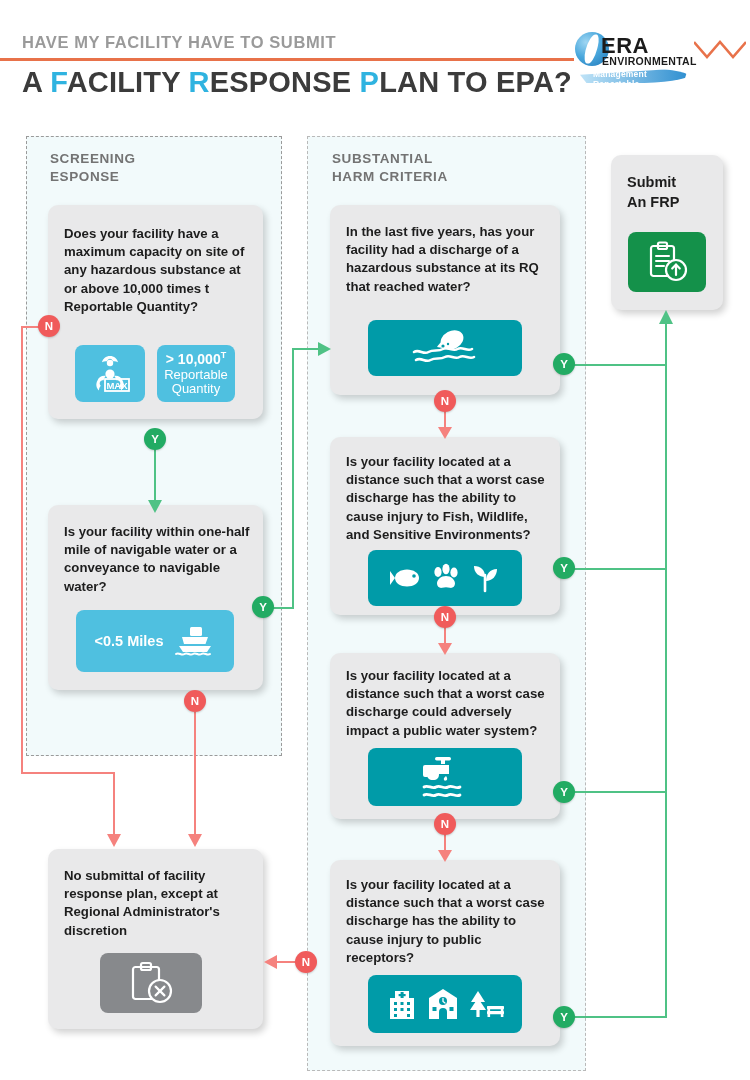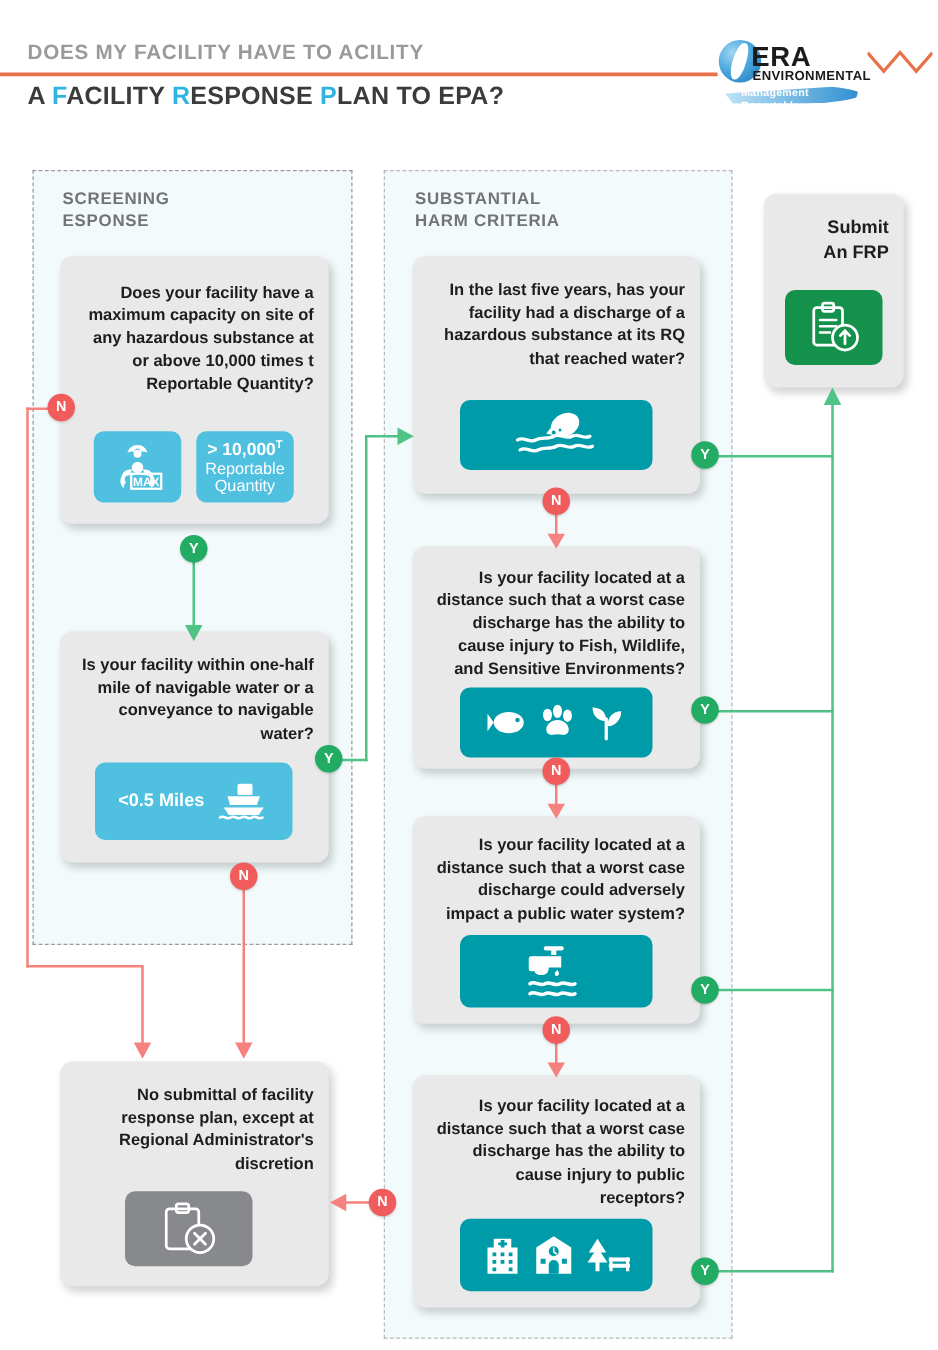--- a/index.html
+++ b/index.html
@@ -19,21 +19,21 @@
     position: absolute; left: 22px; top: 33px;
     font-size: 16.5px; font-weight: 700; letter-spacing: .6px;
     color: #9a9a9a;
   }
   .hdr-rule {
     position: absolute; left: 0; top: 58px; width: 574px; height: 3px;
     background: #e8724a;
   }
   .hdr-title {
     position: absolute; left: 22px; top: 66px;
-    font-size: 20px; font-weight: 700; letter-spacing: .2px;
+    font-size: 29px; font-weight: 700; letter-spacing: .2px;
     color: #3b3b3b; white-space: nowrap;
   }
   .hdr-title .hl { color: #2fb3e0; }
 
   
   .logo { position: absolute; left: 575px; top: 30px; width: 120px; height: 58px; }
   .logo .globe {
     position: absolute; left: 0; top: 2px; width: 34px; height: 34px;
     border-radius: 50%;
     background: radial-gradient(circle at 32% 30%, #9fd6f2 0%, #4aa8dd 45%, #1f76b8 100%);
@@ -80,21 +80,21 @@
   .panel-title.middle { left: 332px; top: 150px; }
 
   
   .card {
     position: absolute; background: #e9e9ea; border-radius: 10px;
     box-shadow: 3px 4px 7px rgba(0,0,0,.18);
     box-sizing: border-box;
   }
   .card-text {
     position: absolute; left: 4px; right: 0;
-    text-align: right; font-size: 13.2px; line-height: 1.38;
+    text-align: left; font-size: 13.2px; line-height: 1.38;
     font-weight: 700; color: #1d1d1d; padding: 0 12px; box-sizing: border-box;
   }
   .tile {
     position: absolute; border-radius: 8px;
     display: flex; align-items: center; justify-content: center; gap: 10px;
   }
   .tile.teal { background: #009ba8; }
   .tile.blue { background: #4fc0e0; }
   .tile.green{ background: #14914a; }
   .tile.grey { background: #87898c; }
@@ -122,21 +122,21 @@
   .vline { width: 2px; }
   .hline { height: 2px; }
   svg.arrow { position: absolute; z-index: 4; overflow: visible; }
 </style>
 </head>
 <body>
 
 <div id="stage">
 
   <div class="hdr-rule"></div>
-  <div class="hdr-kicker">DOES MY FACILITY HAVE TO ACILITY</div>
+  <div class="hdr-kicker">HAVE MY FACILITY HAVE TO SUBMIT</div>
   <div class="hdr-title">
     <span>A </span><span class="hl">F</span><span>ACILITY </span><span class="hl">R</span><span>ESPONSE </span><span class="hl">P</span><span>LAN TO EPA?</span>
   </div>
 
   <div class="logo">
     <div class="globe"></div>
     <div class="era">ERA</div>
     <div class="env">ENVIRONMENTAL</div>
     <div class="swoosh"></div>
     <div class="mgmt">Management Reportable</div>

